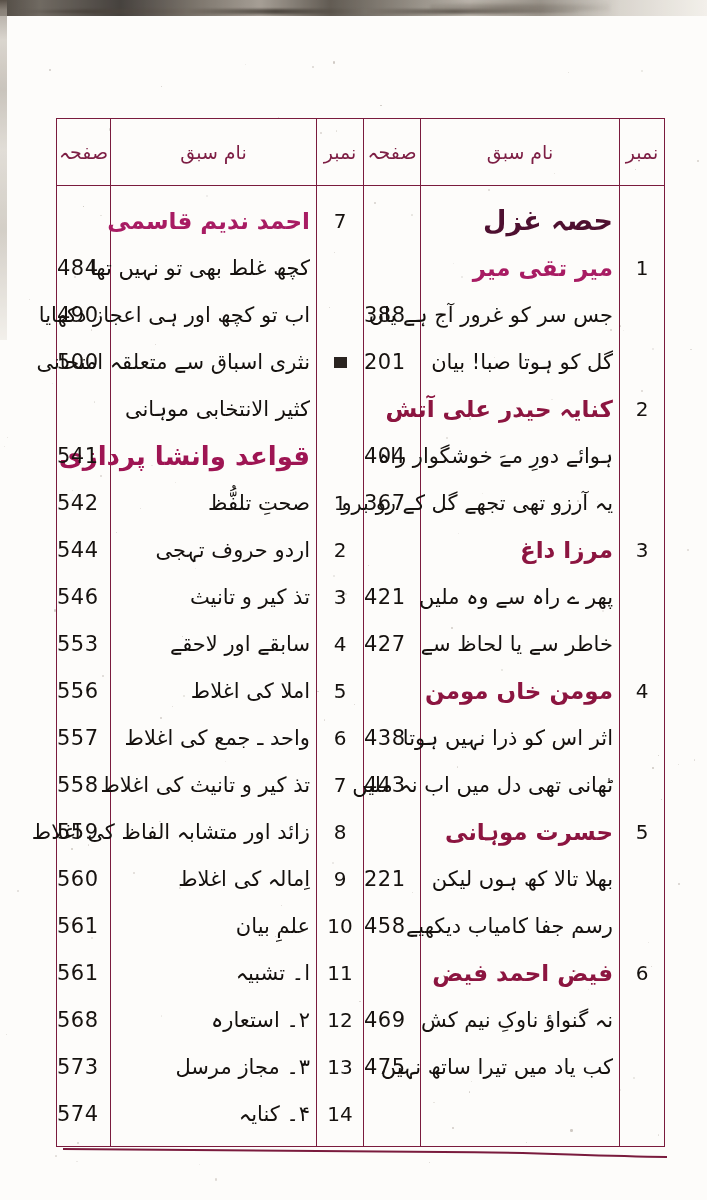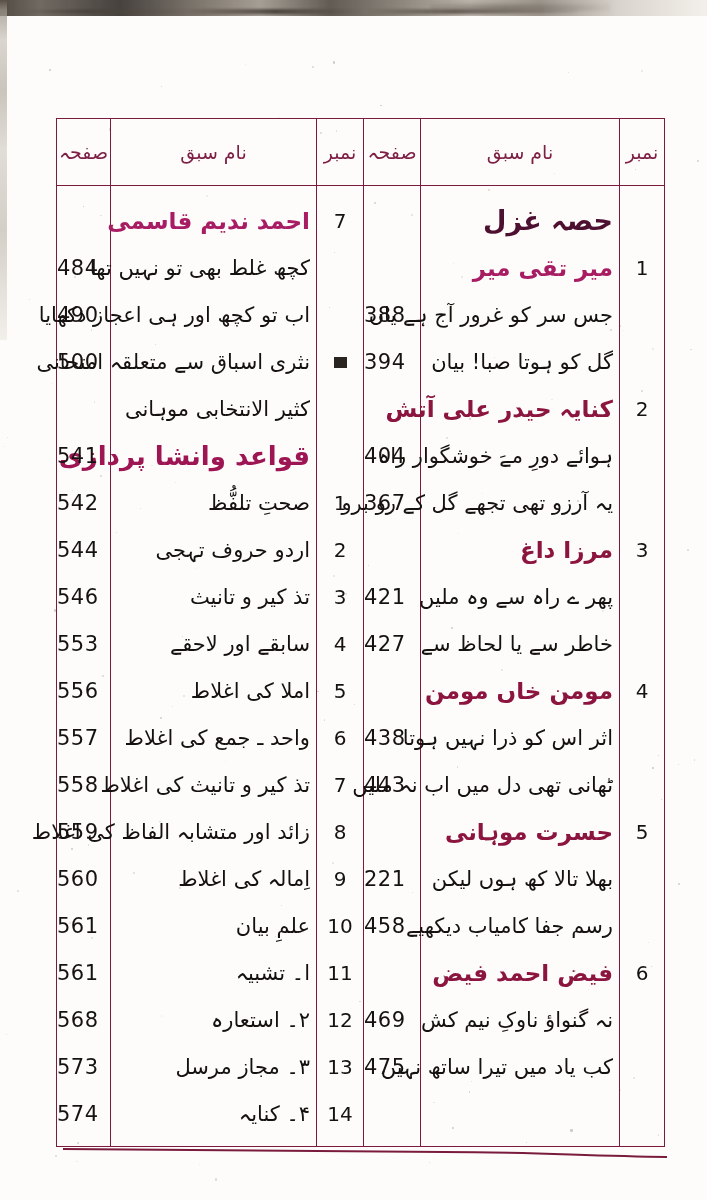--- a/index.html
+++ b/index.html
@@ -432,21 +432,21 @@
               </div>
           </td>
           <td>
             <div class="col-stack" id="col-page-right">
                 <div class="cell page"></div>
                 <div class="cell page"></div>
                 <div class="cell page">
                   <span class="page">388</span>
                 </div>
                 <div class="cell page">
-                  <span class="page">394</span>
+                  <span class="page">201</span>
                 </div>
                 <div class="cell page"></div>
                 <div class="cell page">
                   <span class="page">404</span>
                 </div>
                 <div class="cell page">
                   <span class="page">367</span>
                 </div>
                 <div class="cell page"></div>
                 <div class="cell page">

